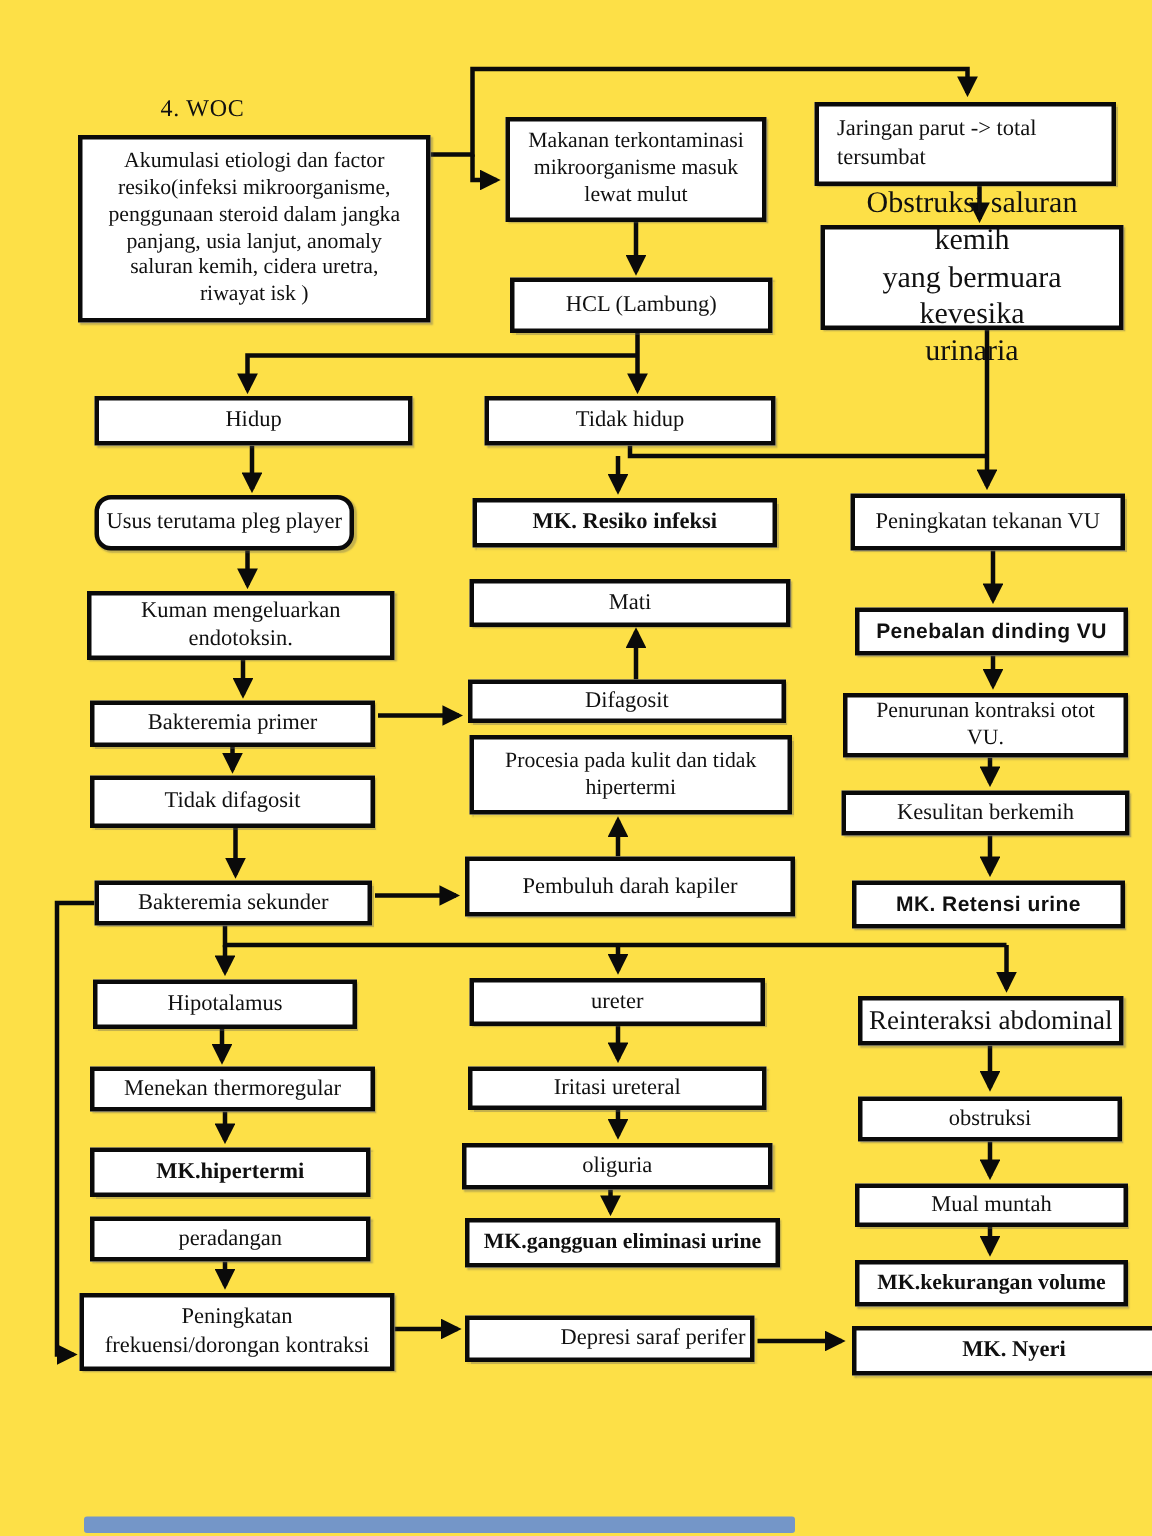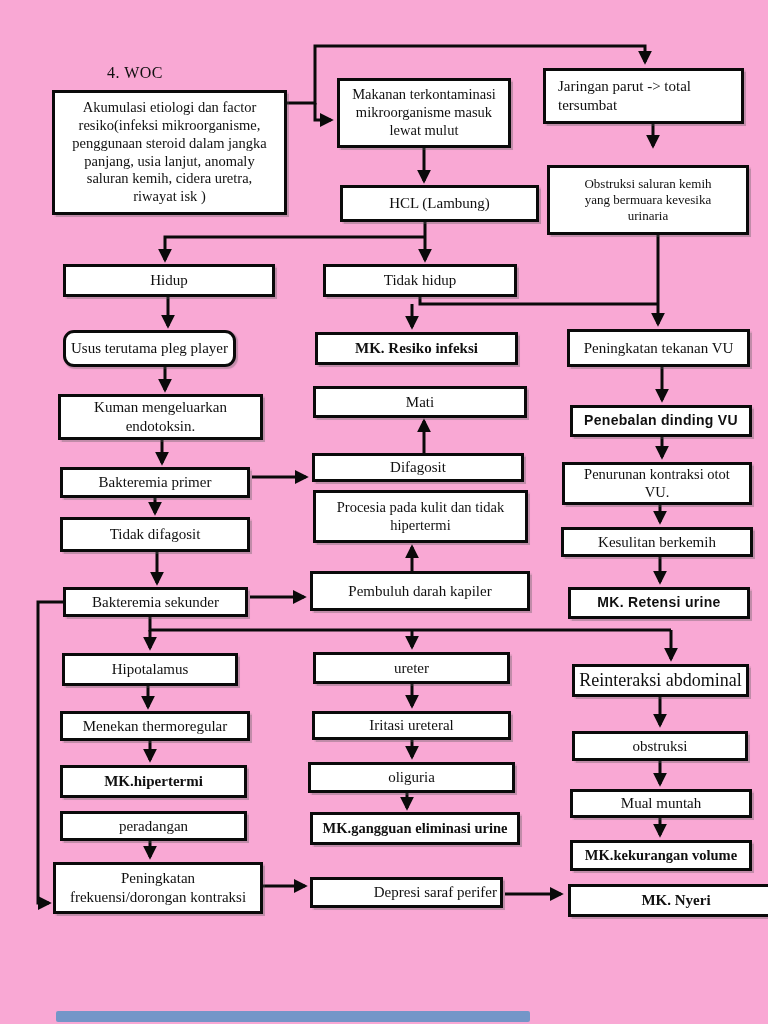--- a/index.html
+++ b/index.html
@@ -23,21 +23,21 @@
     letter-spacing:0.3px;
   }
   .node.align-left { justify-content:flex-start; text-align:left; padding-left:12px; }
   #edges-svg { position:absolute; left:0; top:0; width:768px; height:1024px; pointer-events:none; }
   #edges-svg polyline { fill:none; stroke:#0a0a0a; stroke-width:3; stroke-linejoin:miter; }
   #next-page-bar { position:absolute; left:56px; top:1011px; width:474px; height:11px; border-radius:2px; }
 </style>
 </head>
 <body>
 
-<div id="page" style="background: #f9a8d4;">
+<div id="page" style="background: #fde047;">
   <div id="doc-title">4. WOC</div>
 
   <svg id="edges-svg" viewBox="0 0 768 1024" xmlns="http://www.w3.org/2000/svg">
     <defs>
       <marker id="arrowhead" viewBox="0 0 10 10" refX="8" refY="5" markerWidth="4.6" markerHeight="4.6" orient="auto-start-reverse">
         <path d="M0,0 L10,5 L0,10 z" fill="#0a0a0a"></path>
       </marker>
     </defs>
   <polyline points="287,103 315,103 315,46 645,46 645,62" stroke="#0a0a0a" marker-end="url(#arrowhead)"></polyline>
       <polyline points="315,103 315,120 331,120" stroke="#0a0a0a" marker-end="url(#arrowhead)"></polyline>
@@ -95,36 +95,36 @@
       <div class="node" style="left: 63px; top: 587px; width: 185px; height: 30px;"><span>Bakteremia sekunder</span></div>
       <div class="node" style="left: 62px; top: 653px; width: 176px; height: 33px;"><span>Hipotalamus</span></div>
       <div class="node" style="left: 60px; top: 711px; width: 190px; height: 30px;"><span>Menekan thermoregular</span></div>
       <div class="node serif-bold" style="left: 60px; top: 765px; width: 187px; height: 33px;"><span>MK.hipertermi</span></div>
       <div class="node" style="left: 60px; top: 811px; width: 187px; height: 30px;"><span>peradangan</span></div>
       <div class="node" style="left: 53px; top: 862px; width: 210px; height: 52px;"><span>Peningkatan
 frekuensi/dorongan kontraksi</span></div>
       <div class="node" style="left: 337px; top: 78px; width: 174px; height: 70px; font-size: 14.5px;"><span>Makanan terkontaminasi
 mikroorganisme masuk
 lewat mulut</span></div>
-      <div class="node" style="left: 340px; top: 185px; width: 199px; height: 37px;"><span>HCL (Lambung)</span></div>
+      <div class="node" style="left: 340px; top: 185px; width: 175px; height: 37px;"><span>HCL (Lambung)</span></div>
       <div class="node" style="left: 323px; top: 264px; width: 194px; height: 33px;"><span>Tidak hidup</span></div>
       <div class="node serif-bold" style="left: 315px; top: 332px; width: 203px; height: 33px;"><span>MK. Resiko infeksi</span></div>
       <div class="node" style="left: 313px; top: 386px; width: 214px; height: 32px;"><span>Mati</span></div>
       <div class="node" style="left: 312px; top: 453px; width: 212px; height: 29px;"><span>Difagosit</span></div>
       <div class="node" style="left: 313px; top: 490px; width: 215px; height: 53px; font-size: 14.5px;"><span>Procesia pada kulit dan tidak
 hipertermi</span></div>
       <div class="node" style="left: 310px; top: 571px; width: 220px; height: 40px;"><span>Pembuluh darah kapiler</span></div>
       <div class="node" style="left: 313px; top: 652px; width: 197px; height: 32px; text-align: right;"><span>ureter</span></div>
       <div class="node" style="left: 312px; top: 711px; width: 199px; height: 29px;"><span>Iritasi ureteral</span></div>
       <div class="node" style="left: 308px; top: 762px; width: 207px; height: 31px;"><span>oliguria</span></div>
       <div class="node serif-bold" style="left: 310px; top: 812px; width: 210px; height: 33px; font-size: 14.5px;"><span>MK.gangguan eliminasi urine</span></div>
       <div class="node" style="left: 310px; top: 877px; width: 193px; height: 31px; justify-content: flex-end;"><span>Depresi saraf perifer</span></div>
       <div class="node align-left" style="left: 543px; top: 68px; width: 201px; height: 56px;"><span>Jaringan parut -&gt; total
 tersumbat</span></div>
-      <div class="node" style="left: 547px; top: 165px; width: 202px; height: 70px; font-size: 13px;"><span>Obstruksi saluran kemih
+      <div class="node" style="left: 547px; top: 150px; width: 202px; height: 70px; font-size: 20px;"><span>Obstruksi saluran kemih
 yang bermuara kevesika
 urinaria</span></div>
       <div class="node" style="left: 567px; top: 329px; width: 183px; height: 38px;"><span>Peningkatan tekanan VU</span></div>
       <div class="node sans-bold" style="left: 570px; top: 405px; width: 182px; height: 32px;"><span>Penebalan dinding VU</span></div>
       <div class="node" style="left: 562px; top: 462px; width: 190px; height: 43px; font-size: 14.5px;"><span>Penurunan kontraksi otot
 VU.</span></div>
       <div class="node" style="left: 561px; top: 527px; width: 192px; height: 30px;"><span>Kesulitan berkemih</span></div>
       <div class="node sans-bold" style="left: 568px; top: 587px; width: 182px; height: 32px;"><span>MK. Retensi urine</span></div>
       <div class="node" style="left: 572px; top: 664px; width: 177px; height: 33px; font-size: 18px;"><span>Reinteraksi abdominal</span></div>
       <div class="node" style="left: 572px; top: 731px; width: 176px; height: 30px;"><span>obstruksi</span></div>

